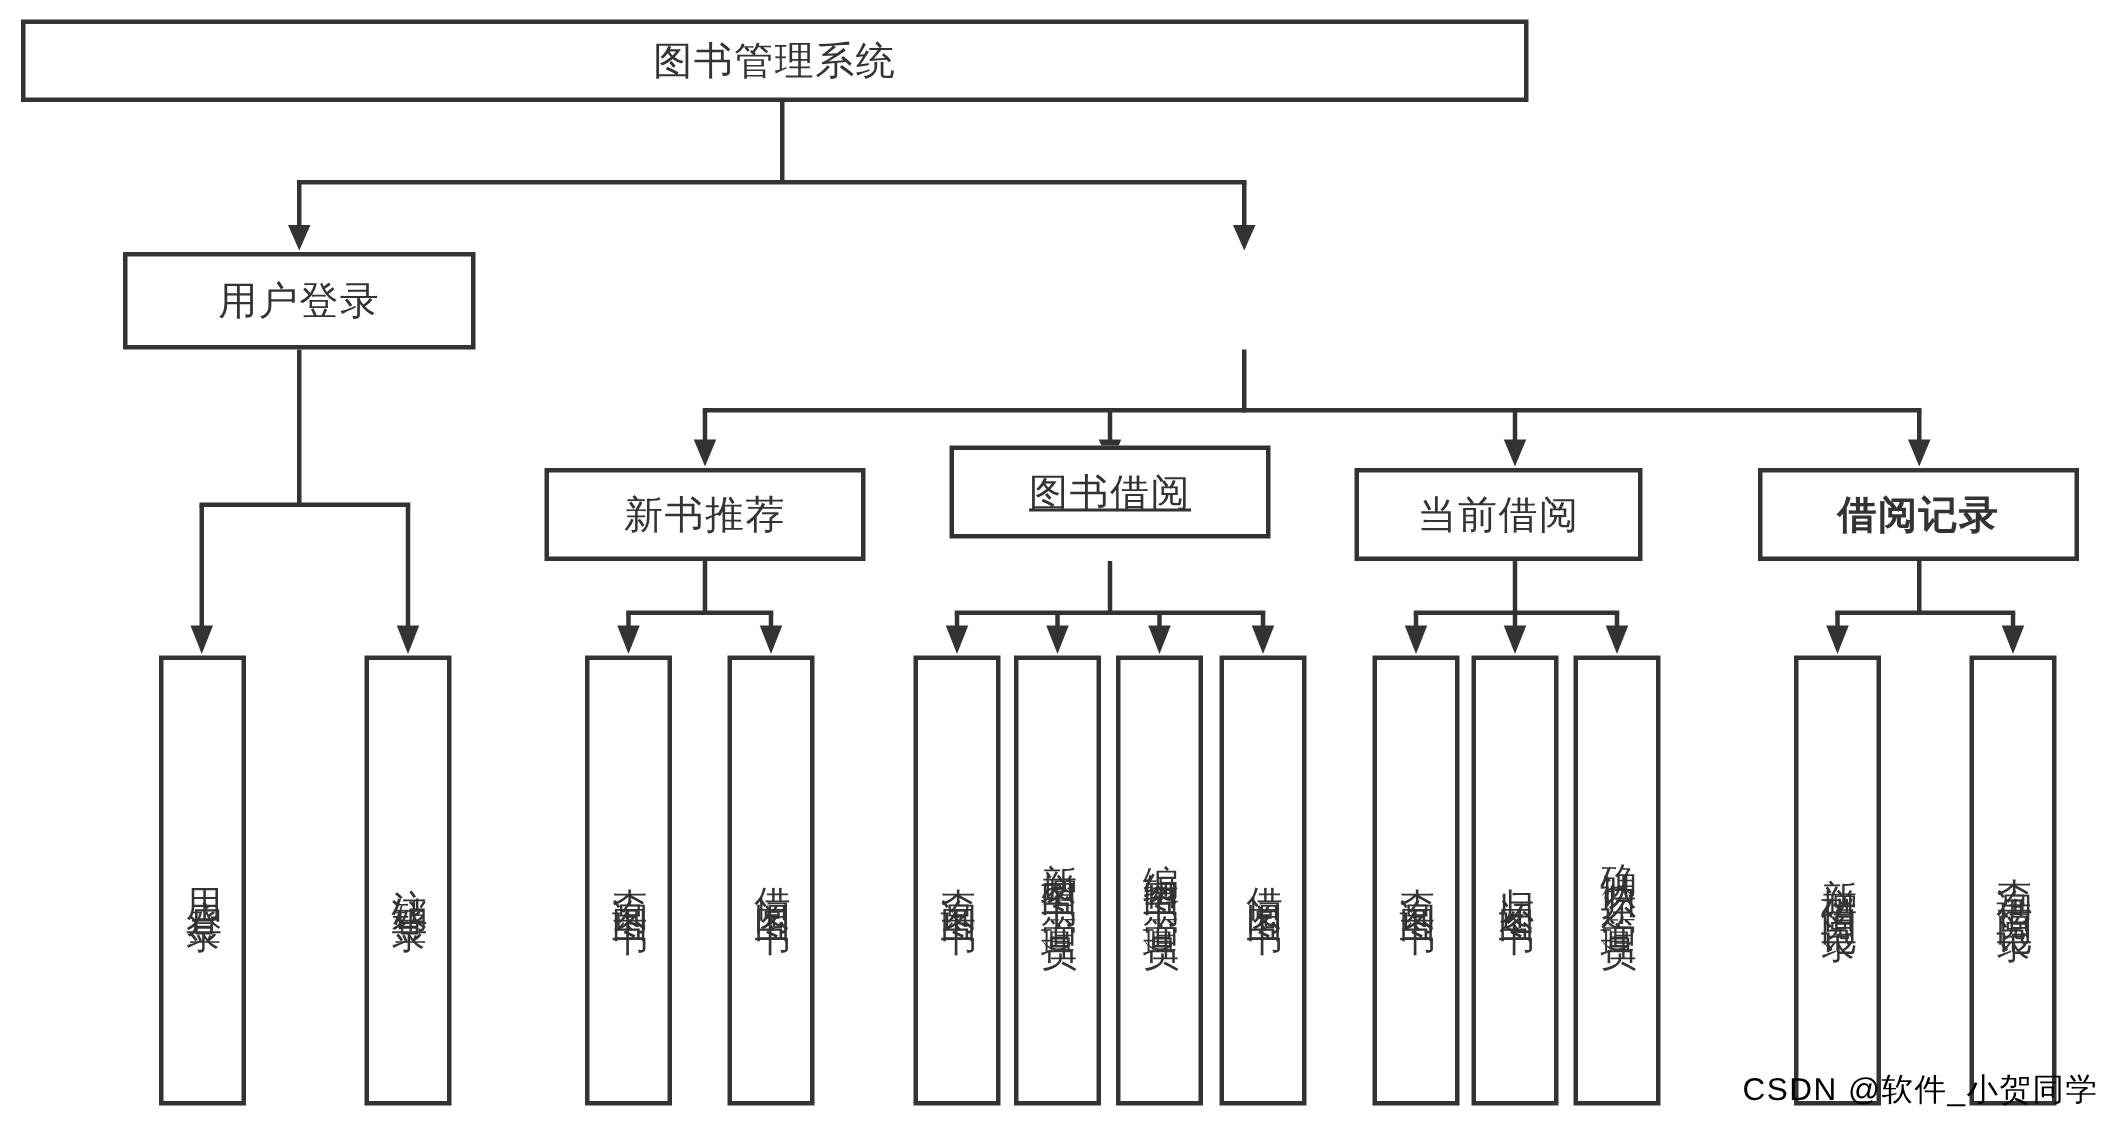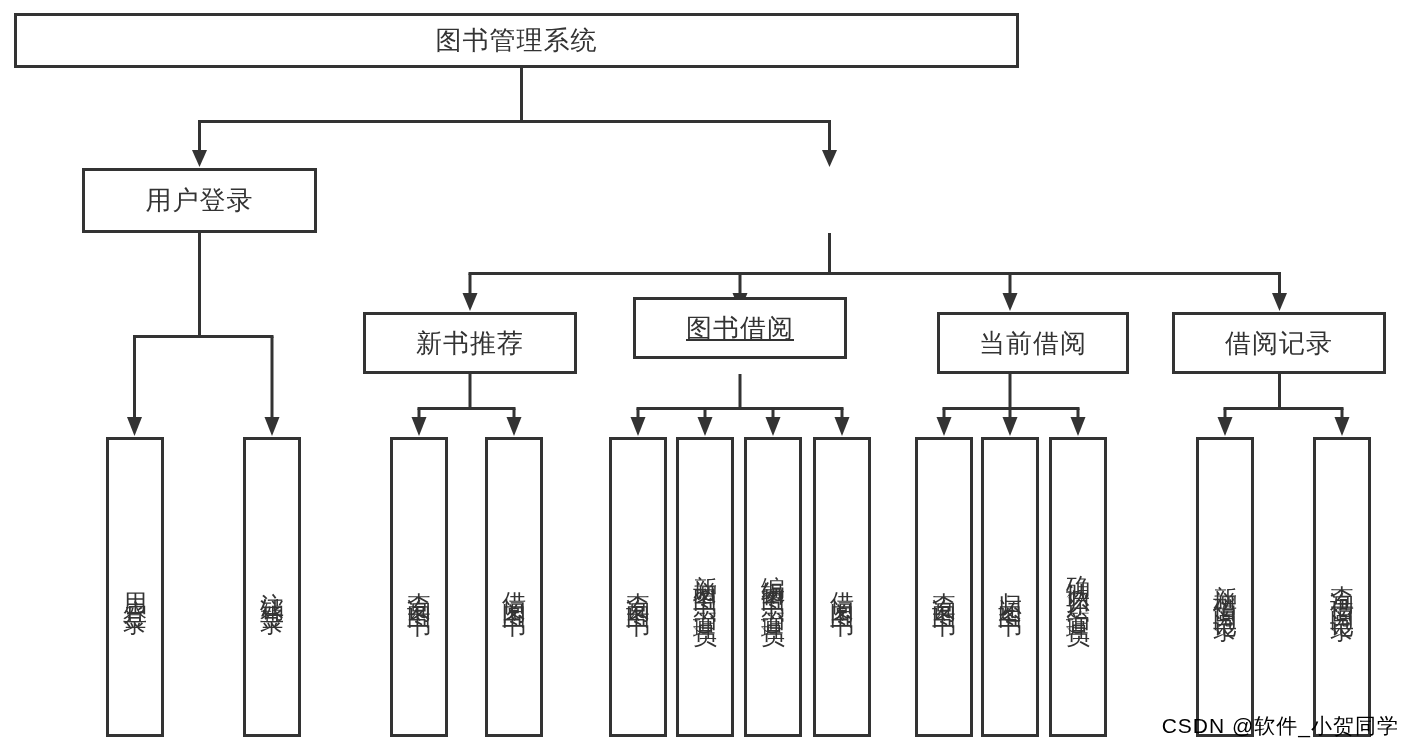--- a/index.html
+++ b/index.html
@@ -112,24 +112,24 @@
   <div class="box" style="left:82px;top:168px;width:235px;height:65px;">
     <span class="hlabel">用户登录</span>
   </div>
 
   <div class="box" style="left:363px;top:312px;width:214px;height:62px;justify-content:center;">
     <span class="hlabel">新书推荐</span>
   </div>
   <div class="box" style="left:633px;top:297px;width:214px;height:62px;text-decoration:underline;">
     <span class="hlabel">图书借阅</span>
   </div>
-  <div class="box" style="left:937px;top:312px;width:192px;height:62px;">
+  <div class="box" style="left:903px;top:312px;width:192px;height:62px;">
     <span class="hlabel">当前借阅</span>
   </div>
-  <div class="box" style="left:1172px;top:312px;width:214px;height:62px;">
+  <div class="box" style="left:1172px;top:312px;width:214px;height:62px;font-weight:bold;">
     <span class="hlabel">借阅记录</span>
   </div>
 
   <div class="box leaf" style="left:106px;top:437px;width:58px;height:300px;">
     <span class="vlabel">用户登录</span>
   </div>
   <div class="box leaf" style="left:243px;top:437px;width:58px;height:300px;">
     <span class="vlabel">注销登录</span>
   </div>
 

